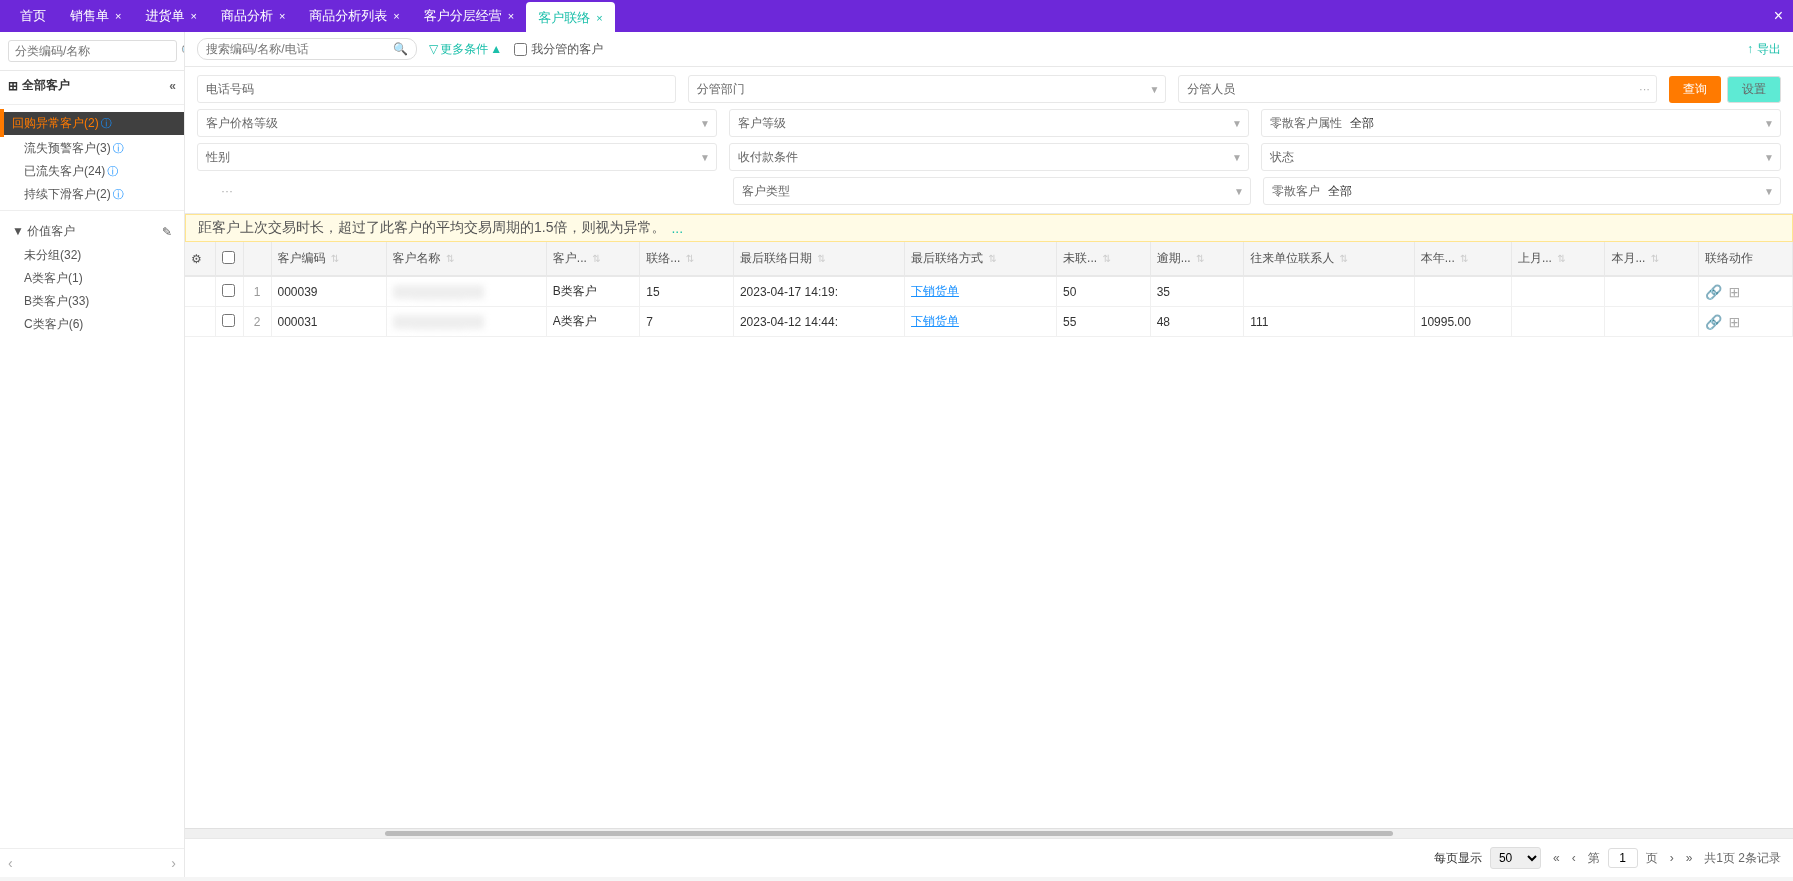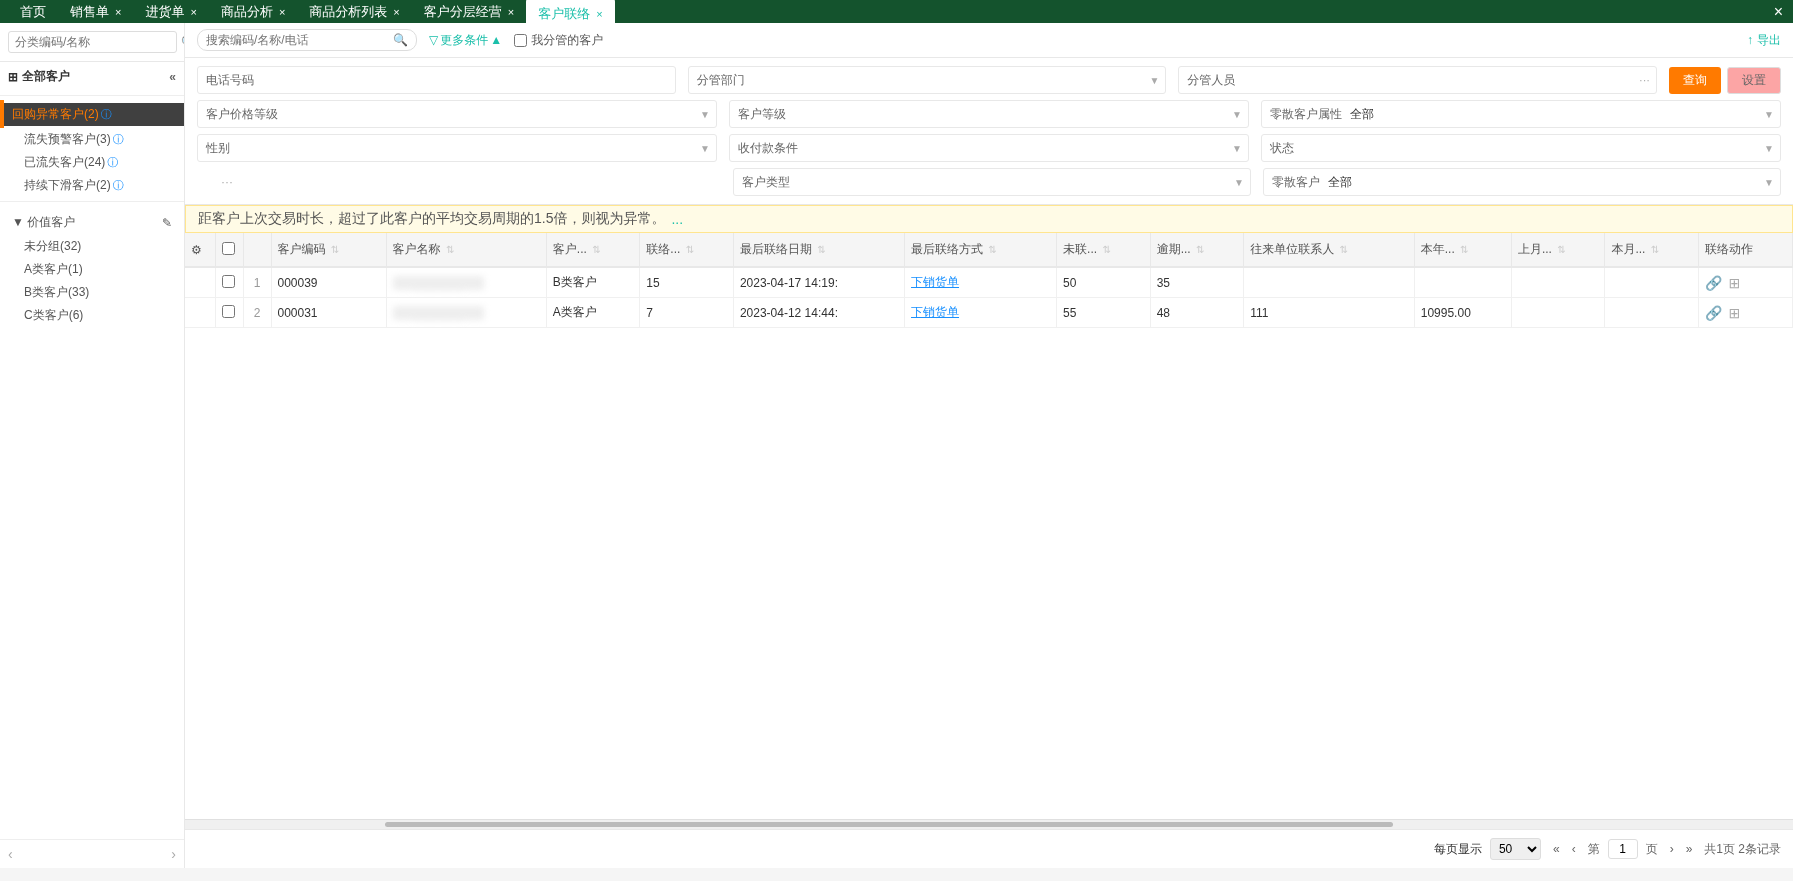--- a/index.html
+++ b/index.html
@@ -1,20 +1,20 @@
 <!DOCTYPE html>
 <html><head>
   <meta charset="utf-8">
   <style>
     * { box-sizing: border-box; margin: 0; padding: 0; }
     body { font-family: 'Microsoft YaHei', Arial, sans-serif; font-size: 12px; background: #f5f5f5; color: #333; overflow: hidden; }
 
     
     .top-nav {
-      display: flex; align-items: center; background: #14532d; height: 23px; padding: 0 8px; position: relative;
+      display: flex; align-items: center; background: #6d28d9; height: 32px; padding: 0 8px; position: relative;
     }
     .top-nav .nav-item {
       color: #fff; padding: 0 12px; height: 36px; display: flex; align-items: center; cursor: pointer; font-size: 13px; white-space: nowrap;
     }
     .top-nav .nav-item.active {
       background: #fff; color: #1bbfaa; border-radius: 4px 4px 0 0; margin-top: 4px; height: 32px;
     }
     .top-nav .nav-item .close-x {
       margin-left: 6px; font-size: 11px; color: inherit;
     }
@@ -86,21 +86,21 @@
       display: flex; align-items: center; flex: 1; border: 1px solid #e8e8e8; border-radius: 3px; padding: 4px 8px; background: #fff; min-height: 28px; position: relative;
     }
     .filter-field label { color: #666; font-size: 12px; white-space: nowrap; margin-right: 4px; }
     .filter-field .dropdown-arrow { position: absolute; right: 6px; color: #aaa; font-size: 10px; }
     .filter-field input { border: none; outline: none; font-size: 12px; flex: 1; background: transparent; }
     .filter-btn-group { display: flex; gap: 6px; }
     .btn-query {
       background: #ff7a00; color: #fff; border: none; border-radius: 3px; padding: 4px 14px; cursor: pointer; font-size: 12px;
     }
     .btn-settings {
-      background: #fca5a5; color: #666; border: 1px solid #ddd; border-radius: 3px; padding: 4px 14px; cursor: pointer; font-size: 12px;
+      background: #5eead4; color: #666; border: 1px solid #ddd; border-radius: 3px; padding: 4px 14px; cursor: pointer; font-size: 12px;
     }
 
     
     .tooltip-bar {
       background: #fffbe6; border: 1px solid #ffe58f; padding: 4px 12px; font-size: 14px; color: #555; display: flex; align-items: center; gap: 6px;
     }
     .tooltip-bar .more-link { color: #1bbfaa; cursor: pointer; }
 
     
     .table-area {

